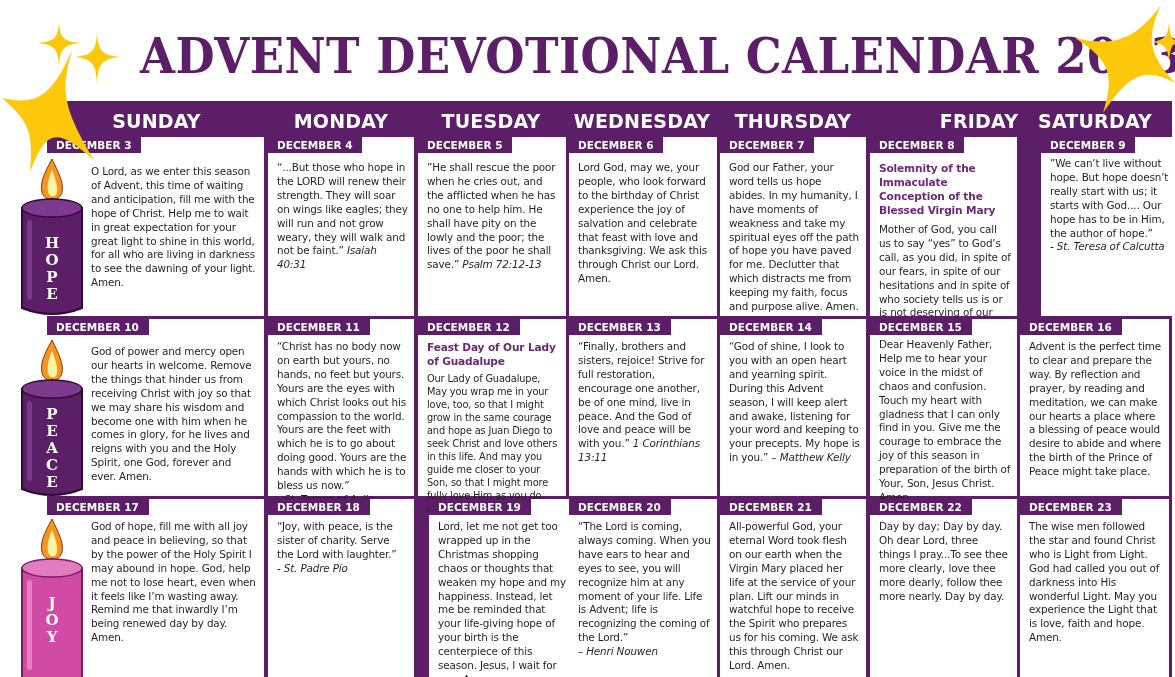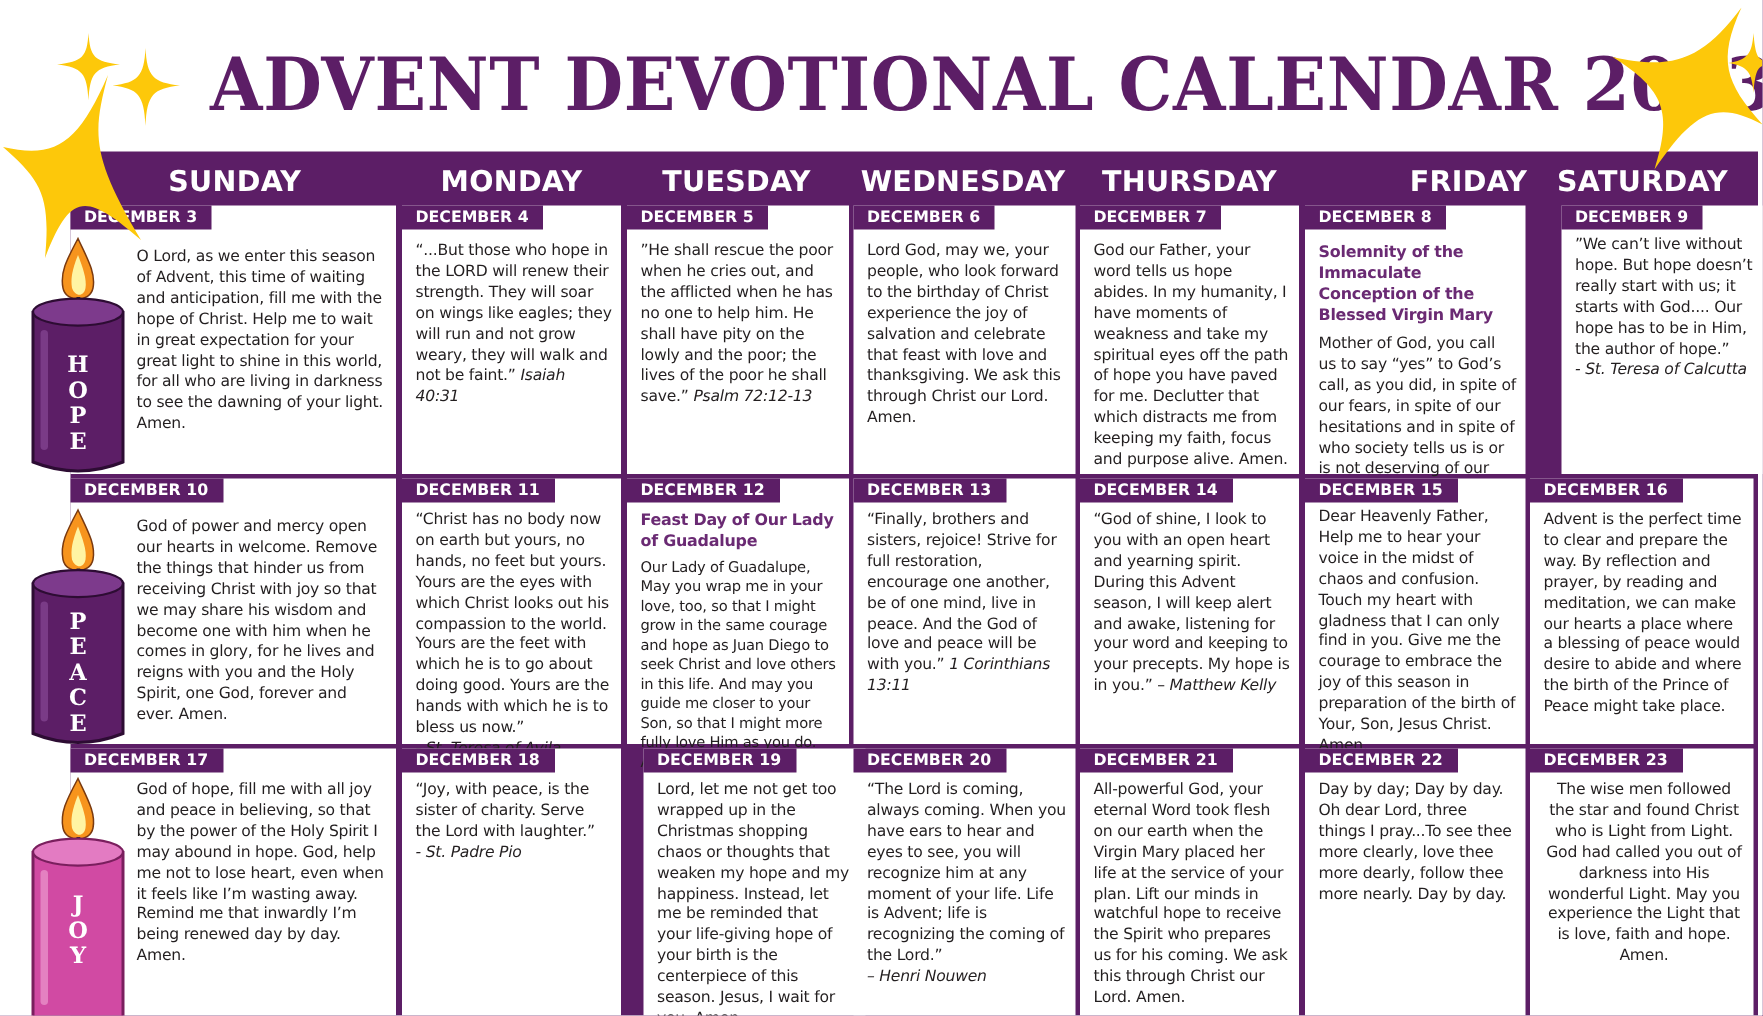--- a/index.html
+++ b/index.html
@@ -153,21 +153,21 @@
     <div class="cell-text" style="top:21px;"><span>“The Lord is coming, always coming. When you have ears to hear and eyes to see, you will recognize him at any moment of your life. Life is Advent; life is recognizing the coming of the Lord.”</span><br><span class="attr">– Henri Nouwen</span></div>
   </div>
   <div class="cell" style="left:673px;top:398px;width:146px;height:178px;">
     <div class="date-tab">DECEMBER 21</div>
     <div class="cell-text" style="top:21px;">All-powerful God, your eternal Word took flesh on our earth when the Virgin Mary placed her life at the service of your plan. Lift our minds in watchful hope to receive the Spirit who prepares us for his coming. We ask this through Christ our Lord. Amen.</div>
   </div>
   <div class="cell" style="left:823px;top:398px;width:147px;height:178px;padding-left:27px;">
     <div class="date-tab">DECEMBER 22</div>
     <div class="cell-text" style="top:21px;">Day by day; Day by day. Oh dear Lord, three things I pray...To see thee more clearly, love thee more dearly, follow thee more nearly. Day by day.</div>
   </div>
-  <div class="cell" style="left:973px;top:398px;width:149px;height:178px;text-align:center;">
+  <div class="cell" style="left:973px;top:398px;width:149px;height:178px;">
     <div class="date-tab">DECEMBER 23</div>
     <div class="cell-text" style="top:21px;">The wise men followed the star and found Christ who is Light from Light.  God had called you out of darkness into His wonderful Light. May you experience the Light that is love, faith and hope. Amen.</div>
   </div>
 </div>
 
 <svg class="candle" style="left:18px;top:156px" width="70" height="162" viewBox="0 0 70 162">
   <path d="M34 3 C26 18 22 26 24 36 C26 46 42 46 44 36 C46 26 40 16 34 3 Z" fill="#f7941d" stroke="#7a3a10" stroke-width="1"></path>
   <path d="M34 14 C30 24 29 30 30 36 C32 42 38 42 39 36 C40 30 37 22 34 14 Z" fill="#fff4a3"></path>
   <rect x="33" y="42" width="2.5" height="8" fill="#222"></rect>
   <path d="M4 52 Q34 40 64 52 L64 152 Q34 164 4 152 Z" fill="#5c1e66" stroke="#2d0c33" stroke-width="2"></path>

